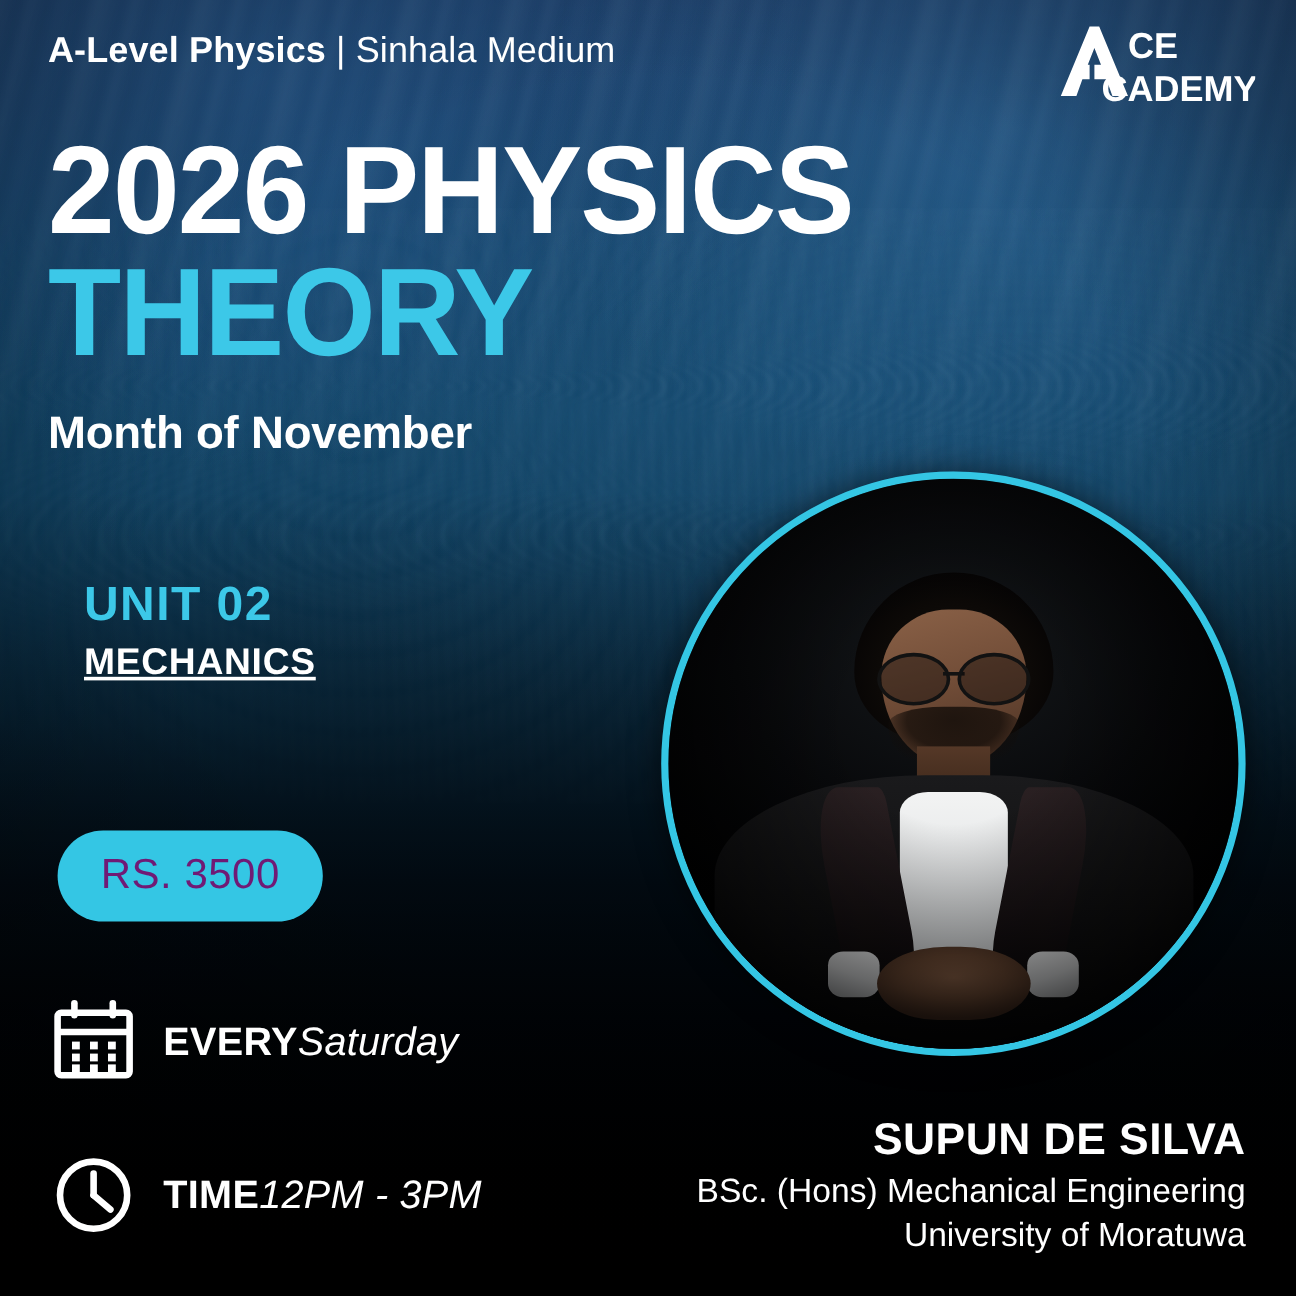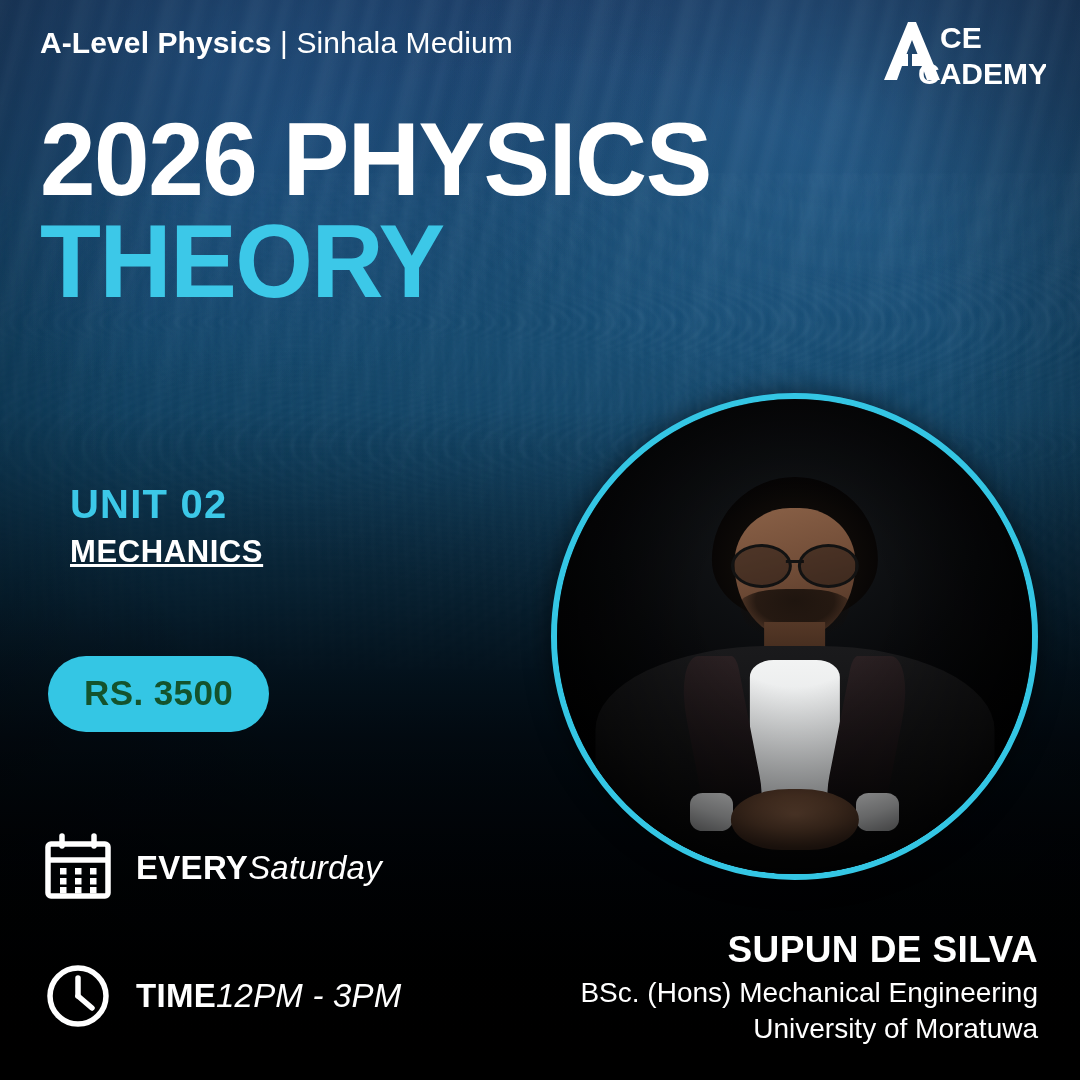--- a/index.html
+++ b/index.html
@@ -135,23 +135,23 @@
   .unit{
     position:absolute;left:70px;top:482px;
     font-size:40px;font-weight:600;color:#3cc8e8;letter-spacing:1.2px;
   }
   .unit-name{
     position:absolute;left:70px;top:534px;
     font-size:31px;font-weight:700;color:#ffffff;letter-spacing:.6px;text-decoration:underline;
   }
 
   .price{
-    position:absolute;left:48px;top:656px;
-    background:#34c6e4;color:#14532d;
-    font-size:35px;font-weight:700;letter-spacing:.4px;
+    position:absolute;left:48px;top:692px;
+    background:#34c6e4;color:#701a75;
+    font-size:35px;font-weight:400;letter-spacing:.4px;
     padding:17px 36px 19px;border-radius:44px;
   }
 
   .infobox{position:absolute;display:flex;align-items:center;gap:22px;}
   .infobox.cal{left:42px;top:832px;}
   .infobox.clk{left:42px;top:960px;}
   .infobox .ic{width:72px;height:72px;flex:0 0 72px;color:#fff;}
   .infobox .ic svg{display:block;}
   .infobox .tx{display:flex;flex-direction:row;line-height:1.07;}
   .infobox .t1{font-size:33px;font-weight:700;color:#fff;letter-spacing:.3px;}
@@ -267,20 +267,21 @@
                  M34 4 L34 22 L39.5 36 L34 36 L34 48 L44 48 L49 62 L62 62 L38 4 Z" fill="#ffffff"></path>
         <text x="62" y="30" font-family="Liberation Sans, sans-serif" font-size="30" font-weight="700" fill="#ffffff" letter-spacing="0">CE</text>
         <text x="40" y="66" font-family="Liberation Sans, sans-serif" font-size="30" font-weight="700" fill="#ffffff" letter-spacing="0">CADEMY</text>
       </svg>
     </div>
 
     <div class="title">
       <span class="l1">2026 PHYSICS</span>
       <span class="l2">THEORY</span>
     </div>
+    <div class="subtitle">Month of November</div>
 
     <div class="unit">UNIT 02</div>
     <div class="unit-name">MECHANICS</div>
 
     <div class="price">RS. 3500</div>
 
     <div class="infobox cal">
       <span class="ic">
         <svg viewBox="0 0 72 72" width="72" height="72" aria-hidden="true">
           <rect x="6" y="12" width="60" height="52" rx="3" ry="3" fill="none" stroke="#ffffff" stroke-width="5.5"></rect>

